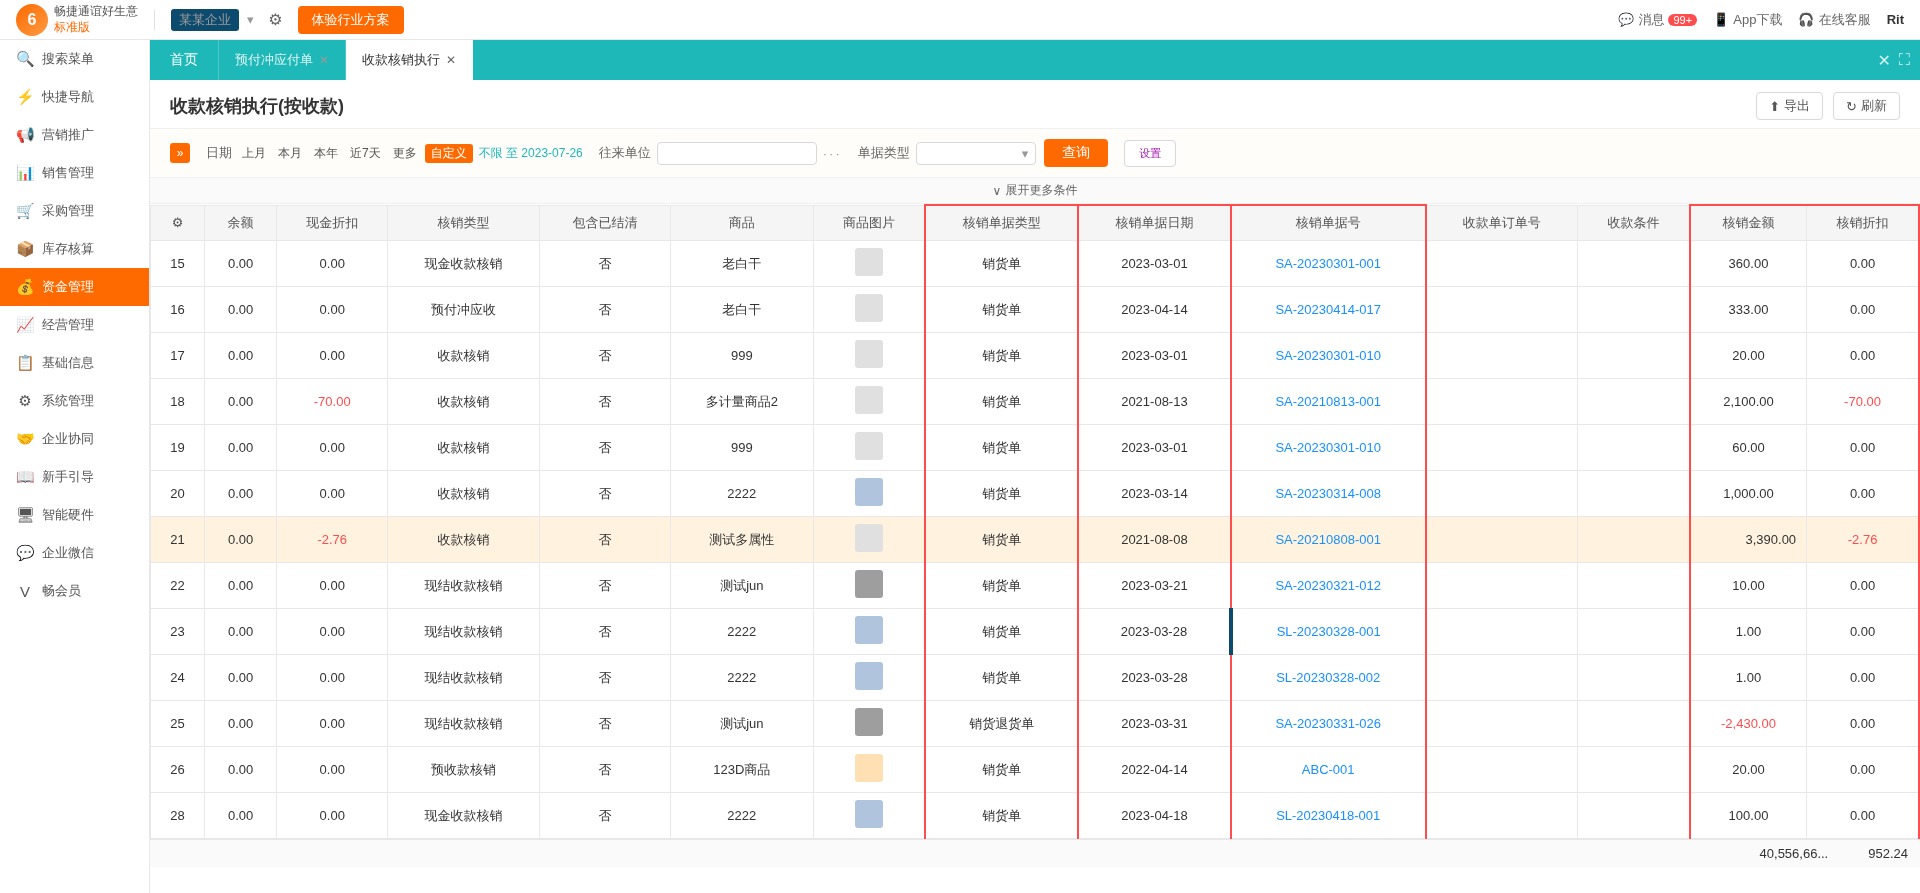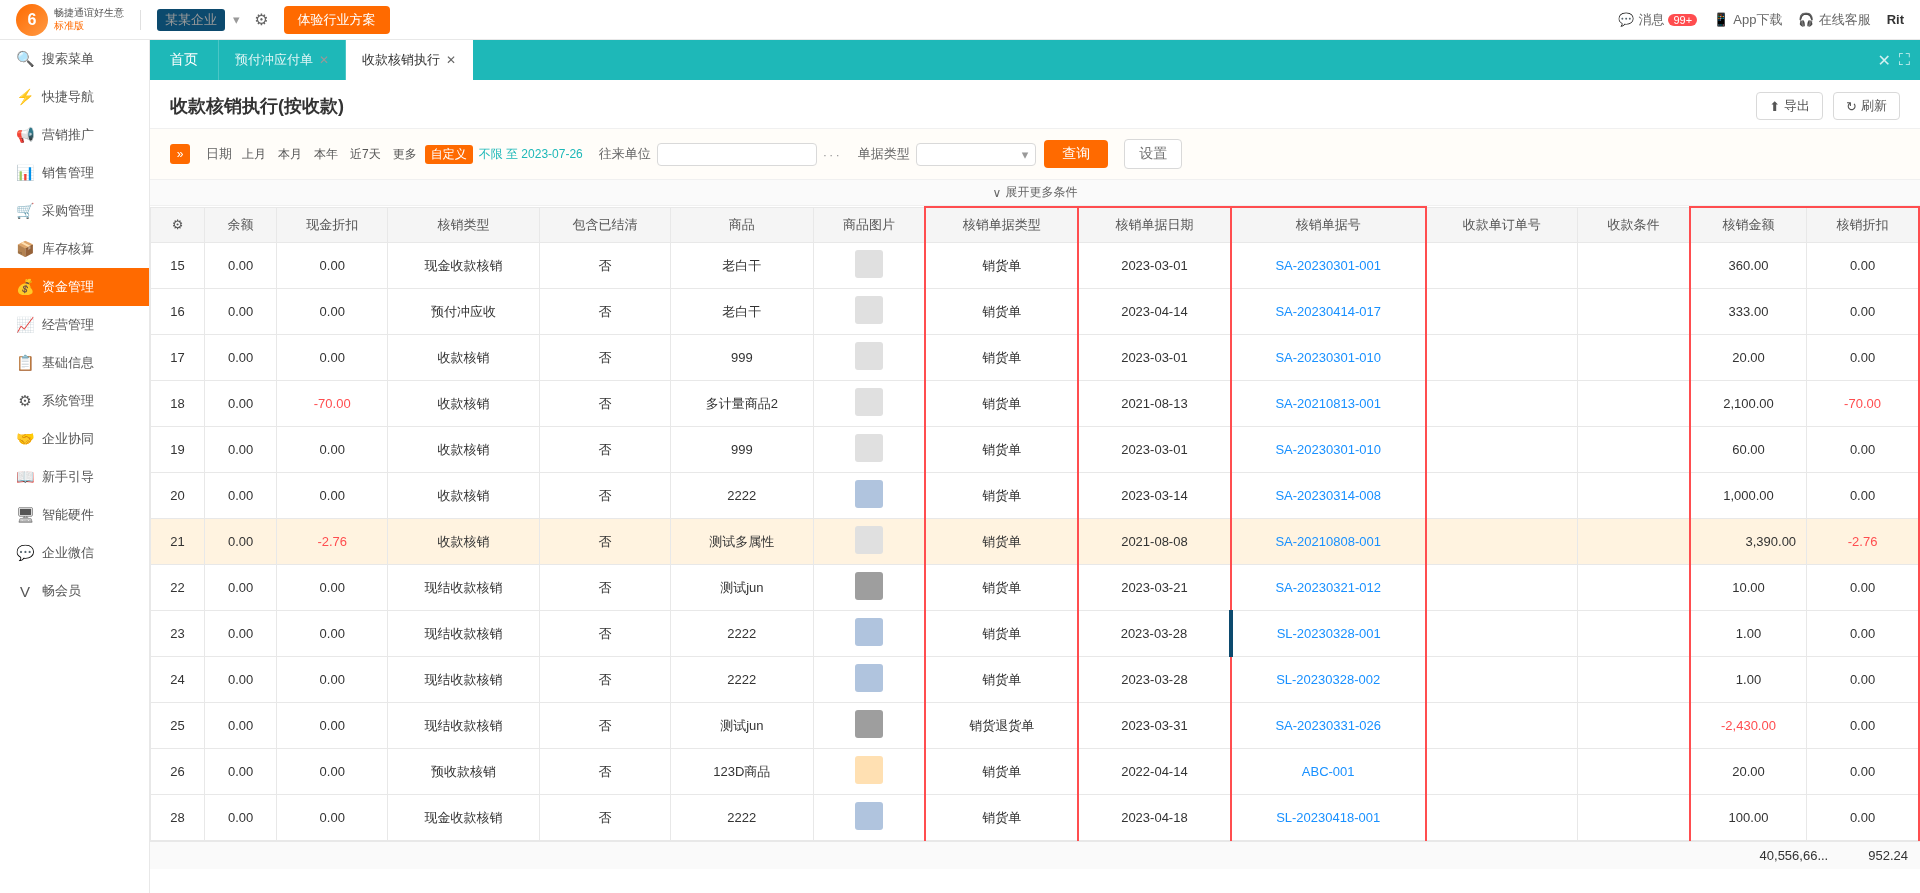--- a/index.html
+++ b/index.html
@@ -149,22 +149,22 @@
     .filter-select {
       border: 1px solid #d9d9d9; border-radius: 4px; padding: 3px 24px 3px 8px;
       font-size: 13px; color: #333; outline: none; background: #fff;
       appearance: none; min-width: 120px; cursor: pointer;
     }
     .btn-query {
       background: #ff6a00; color: #fff; border: none;
       padding: 5px 18px; border-radius: 4px; cursor: pointer; font-size: 14px;
     }
     .btn-settings {
-      background: #fff; color: #737373; border: 1px solid #d9d9d9;
-      padding: 5px 14px; border-radius: 4px; cursor: pointer; font-size: 14px;
+      background: #fff; color: #a21caf; border: 1px solid #d9d9d9;
+      padding: 5px 14px; border-radius: 4px; cursor: pointer; font-size: 11px;
     }
 
     
     .expand-more {
       display: flex; align-items: center; justify-content: center;
       padding: 4px; background: #fafafa; border-bottom: 1px solid #f0f0f0;
     }
     .expand-more-btn {
       display: flex; align-items: center; gap: 4px; color: #666; cursor: pointer;
       font-size: 12px; border: none; background: none;
@@ -209,21 +209,21 @@
     .img-thumb.orange { background: #ffe0b2; }
     .img-thumb.photo { background: #9e9e9e; }
   </style>
 </head>
 <body>
 
 <div class="top-bar">
   <div class="top-bar-left">
     <div class="sidebar-logo" style="border:none;padding:0;">
       <div class="logo-circle">6</div>
-      <div class="logo-text" style="font-size:10px;line-height:1.3;color:#555;font-family:Liberation Mono, monospace;">畅捷通谊好生意<br><span style="color:#ff6a00;">标准版</span></div>
+      <div class="logo-text" style="font-size:12px;line-height:1.3;color:#555;">畅捷通谊好生意<br><span style="color:#ff6a00;">标准版</span></div>
     </div>
     <div style="width:1px;height:20px;background:#e0e0e0;margin:0 8px;"></div>
     <div class="top-bar-company">某某企业</div>
     <span class="top-bar-down-icon">▾</span>
     <div class="top-bar-gear">⚙</div>
     <button class="industry-btn">体验行业方案</button>
   </div>
   <div class="top-bar-right">
     <span style="display:flex;align-items:center;gap:4px;">
       <span>💬</span>

